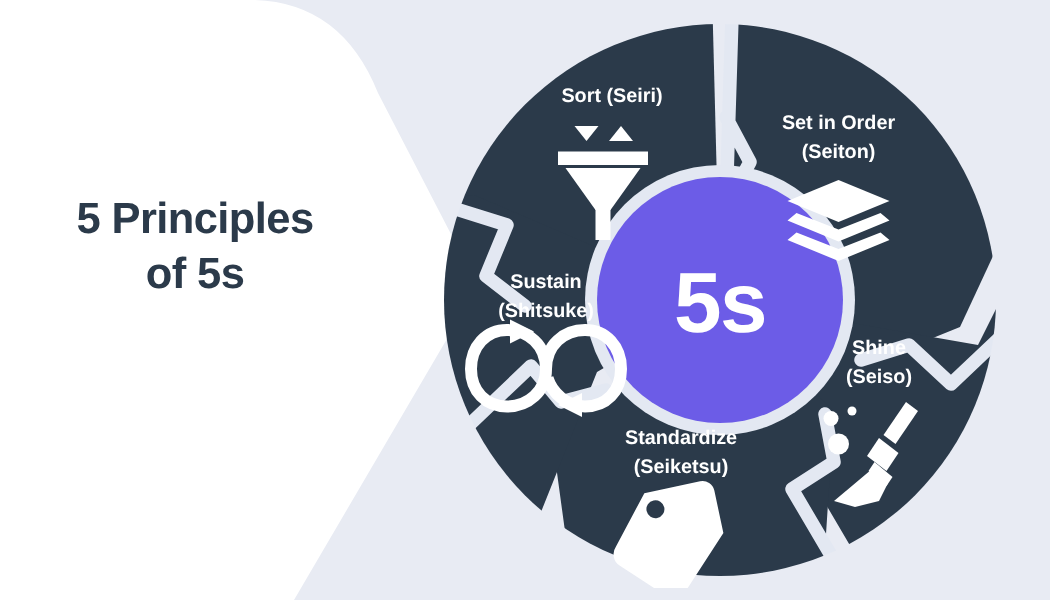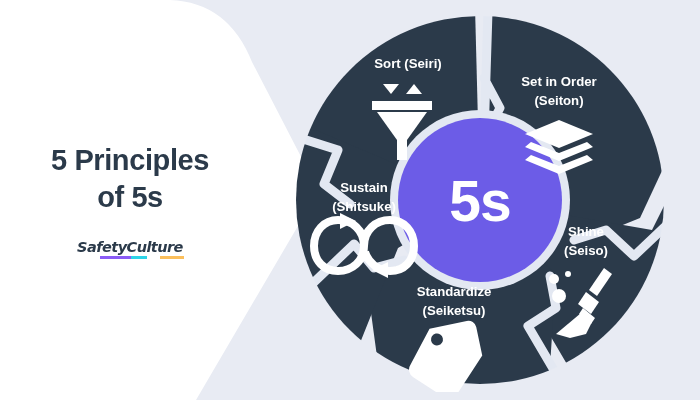--- a/index.html
+++ b/index.html
@@ -39,21 +39,21 @@
     text-align: center;
     z-index: 5;
   }
   #page-title {
     color: #2b3a4a;
     font-size: 29px;
     font-weight: bold;
     line-height: 1.28;
     letter-spacing: -0.4px;
     white-space: pre-line;
-    margin: 14px;
+    margin: 0;
   }
 
   #brand-logo {
     position: absolute;
     left: 0;
     top: 238px;
     width: 260px;
     text-align: center;
     z-index: 5;
   }
@@ -119,31 +119,20 @@
 
   <svg id="left-panel" viewBox="0 0 320 400" width="320" height="400" aria-hidden="true">
     <path d="M 0,0 L 170,0 Q 228,2 252,62 L 312,178 Q 318,190 312,202 L 196,400 L 0,400 Z" fill="#ffffff"></path>
   </svg>
 
   <div id="title-block">
     <h1 id="page-title">5 Principles
 of 5s</h1>
   </div>
 
-  <div id="brand-logo">
-    <span class="logo-wrap">
-      <span class="logo-text">SafetyCulture</span>
-      <span class="logo-underbars">
-        <span class="ub1"></span>
-        <span class="ub2"></span>
-        <span class="ub3"></span>
-        <span class="ub4"></span>
-      </span>
-    </span>
-  </div>
 
   <svg id="wheel" viewBox="0 0 384 384" width="384" height="384">
 
     <defs>
 
       <mask id="donutMask">
         <rect x="0" y="0" width="384" height="384" fill="#000"></rect>
         <circle cx="192" cy="192" r="184" fill="#fff"></circle>
         <circle cx="192" cy="192" r="86" fill="#000"></circle>
       </mask>

